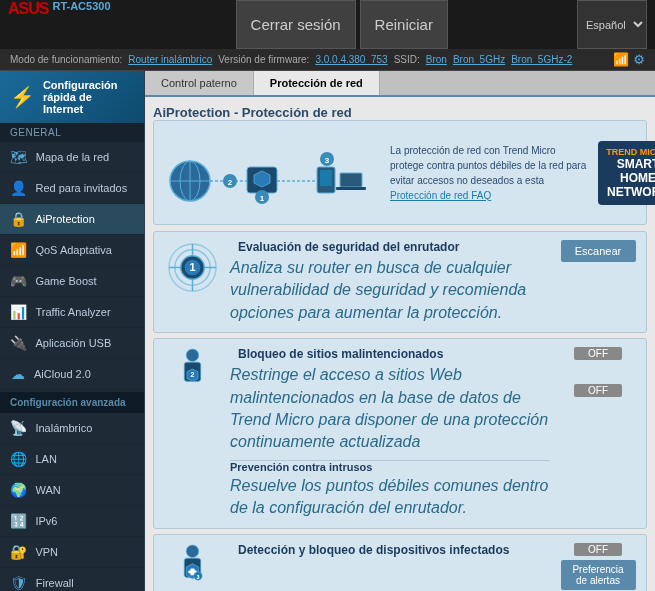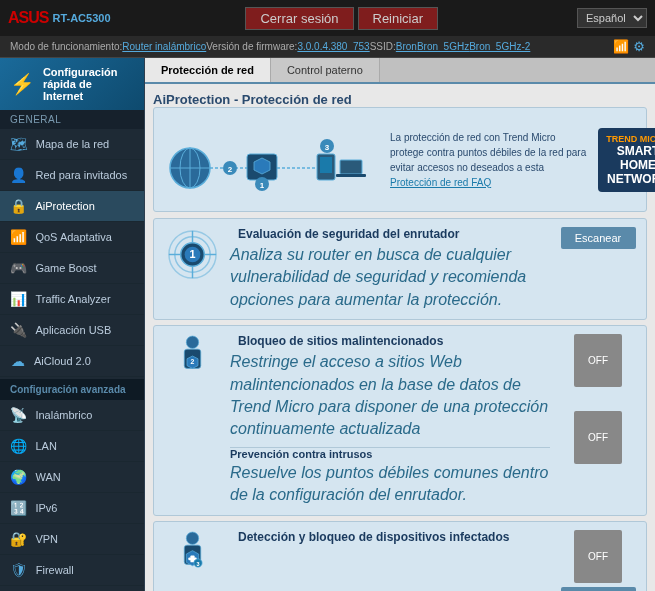--- a/index.html
+++ b/index.html
@@ -1,30 +1,30 @@
 <!DOCTYPE html>
 <html><head>
   <meta charset="utf-8">
   <style>
     * { margin: 0; padding: 0; box-sizing: border-box; }
     body { width: 655px; height: 591px; font-family: Arial, sans-serif; font-size: 11px; background: #1a1a1a; overflow: hidden; }
 
     
     .top-bar {
-      display: flex; align-items: center; background: #1a1a1a; height: 36px; padding: 0 8px;
+      display: flex; background: #1a1a1a; height: 49px; padding: 0 8px;
     }
     .asus-logo { color: #c00; font-weight: bold; font-size: 16px; letter-spacing: -1px; margin-right: 4px; }
     .top-btn {
-      background: #7f1d1d; border: 1px solid #555; color: #ccc; padding: 3px 14px; cursor: pointer; font-size: 13px; margin: 0 2px;
+      background: #404040; border: 1px solid #555; color: #ccc; padding: 3px 14px; cursor: pointer; font-size: 15px; margin: 0 2px;
     }
     .lang-select { background: #333; border: 1px solid #555; color: #ccc; padding: 2px 4px; font-size: 11px; margin-left: 4px; }
 
     
     .ssid-bar {
-      background: #2a2a2a; padding: 3px 10px; font-size: 10px; color: #aaa; display: flex; align-items: center; gap: 0;
+      background: #2a2a2a; padding: 3px 10px; font-size: 10px; color: #aaa; display: flex; align-items: center; gap: 6px;
       border-bottom: 1px solid #444;
     }
     .ssid-bar a { color: #5ad; text-decoration: underline; }
     .ssid-icons { margin-left: auto; display: flex; gap: 4px; color: #5ad; font-size: 13px; }
 
     
     .main-layout { display: flex; height: calc(591px - 32px - 20px); }
 
     
     .sidebar {
@@ -83,21 +83,21 @@
     .feature-body { flex: 1; }
     .feature-title { font-size: 12px; font-weight: bold; color: #1a3a5e; margin-bottom: 3px; padding-left: 8px; }
     .feature-desc { font-size: 16px; color: #2a6a8a; line-height: 1.4; font-style: italic; }
     .feature-actions { flex: 0 0 80px; display: flex; flex-direction: column; gap: 4px; justify-content: center; align-items: center; }
 
     .scan-btn {
       background: #5a8aaa; border: none; color: white; padding: 5px 12px; cursor: pointer; font-size: 11px; border-radius: 2px; width: 75px;
     }
 
     .toggle-btn {
-      background: #666; border: none; color: white; padding: 21px 8px; cursor: pointer; font-size: 10px; border-radius: 2px; width: 48px; text-align: center;
+      background: #666; border: none; color: white; padding: 1px 8px; cursor: pointer; font-size: 10px; border-radius: 2px; width: 48px; text-align: center;
     }
     .toggle-btn.off { background: #888; }
 
     .pref-btn {
       background: #5a8aaa; border: none; color: white; padding: 4px 6px; cursor: pointer; font-size: 10px; border-radius: 2px; width: 75px; text-align: center;
     }
 
     
     .sub-feature { border-top: 1px solid #b0c8d8; margin-top: 6px; }
     .sub-feature-title { font-size: 11px; font-weight: bold; color: #1a3a5e; margin-bottom: 2px; }
@@ -201,22 +201,22 @@
     </div>
     <div class="sidebar-item">
       <span class="sidebar-item-icon">🛡</span>
       <span>Firewall</span>
     </div>
   </div>
 
   <div class="content">
 
     <div class="tabs">
+      <div class="tab">Control paterno</div>
       <div class="tab active">Protección de red</div>
-      <div class="tab">Control paterno</div>
     </div>
 
     <div class="content-inner">
       <div class="page-title">AiProtection - Protección de red</div>
 
       <div class="ai-top-section">
 
         <div class="ai-diagram">
           <svg viewBox="0 0 220 85" width="220" height="85">
 

